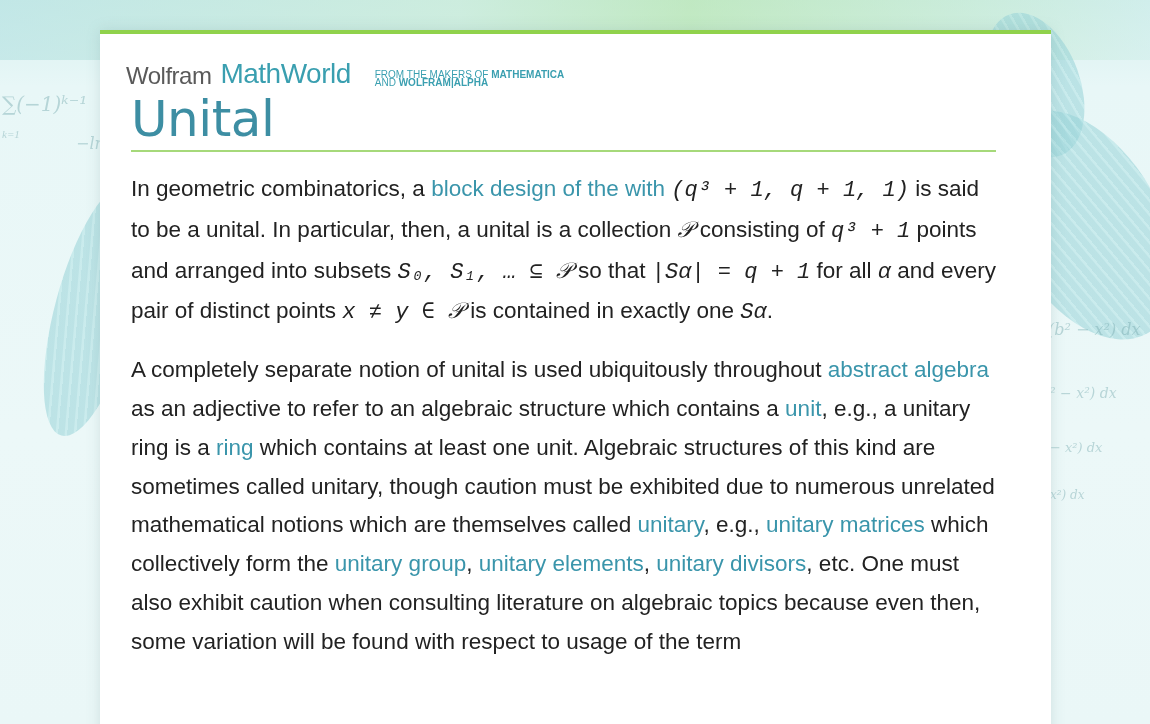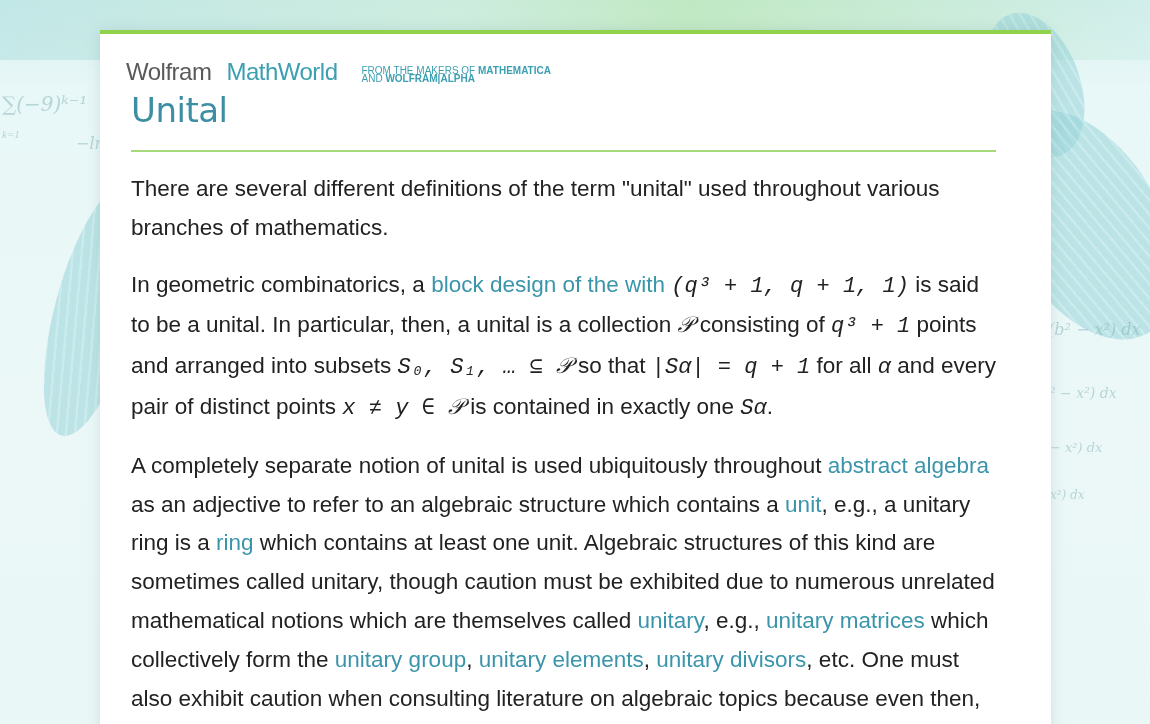--- a/index.html
+++ b/index.html
@@ -22,25 +22,25 @@
   }
   .card {
     position: absolute; left: 100px; top: 30px; width: 951px; height: 720px;
     background: #ffffff; border-top: 4px solid #90d24c;
     box-shadow: 0 0 12px rgba(120,160,160,0.25);
   }
   .brand {
     position: absolute; left: 26px; top: 24px; display: flex; align-items: flex-end; gap: 9px;
   }
   .brand-wolfram { font-size: 24px; color: #5a5a5a; letter-spacing: -0.5px; }
-  .brand-mathworld { font-size: 24px; color: #3a9fb0; margin-left: 6px; letter-spacing: -0.5px; }
+  .brand-mathworld { font-size: 28px; color: #3a9fb0; letter-spacing: -0.5px; }
   .brand-tag { margin-left: 15px; font-size: 10px; line-height: 8px; color: #3a9fb0; padding-bottom: 3px; }
   .brand-tag b { font-weight: bold; }
   .title {
-    position: absolute; left: 31px; top: 56px; font-size: 34px; color: #3d8ea3;
+    position: absolute; left: 31px; top: 56px; font-size: 50px; color: #3d8ea3;
     font-family: "DejaVu Sans", sans-serif; font-weight: normal; margin: 0; letter-spacing: -0.5px;
   }
   .title-rule {
     position: absolute; left: 31px; top: 116px; width: 865px; height: 2px; background: #a6d97a;
   }
   .content {
     position: absolute; left: 31px; top: 136px; width: 870px;
     font-size: 22.5px; line-height: 38.8px; color: #222222;
     font-family: "Liberation Sans", sans-serif;
   }
@@ -52,21 +52,21 @@
 </head>
 <body>
 
 <div class="bg-top"></div>
 
 <div class="bg-shape" style="left:55px; top:180px; width:80px; height:260px; transform:rotate(15deg);"></div>
 <div class="bg-shape" style="left:990px; top:10px; width:90px; height:150px; transform:rotate(-20deg);"></div>
 <div class="bg-shape" style="left:1010px; top:100px; width:150px; height:250px; transform:rotate(-30deg);"></div>
 
 <div class="bg-math" style="left:2px; top:92px; font-size:20px;">
-  <span>∑(−9)ᵏ⁻¹</span>
+  <span>∑(−1)ᵏ⁻¹</span>
 </div>
 <div class="bg-math" style="left:2px; top:128px; font-size:11px;font-family:Liberation Serif, serif;">
   <span>k=1</span>
 </div>
 <div class="bg-math" style="left:76px; top:134px; font-size:16px;">
   <span>−ln</span>
 </div>
 <div class="bg-math" style="left:1048px; top:320px; font-size:16px;">
   <span>(b² − x²)  dx</span>
 </div>
@@ -89,21 +89,20 @@
       <span>FROM THE MAKERS OF </span><b>MATHEMATICA</b><br>
       <span>AND </span><b>WOLFRAM|ALPHA</b>
     </span>
   </div>
 
   <h1 class="title">Unital</h1>
   <div class="title-rule"></div>
 
   <div class="content">
 
-    <p>There are several different definitions of the term "unital" used throughout various branches of mathematics.</p>
 
     <p>
       <span>In geometric combinatorics, a </span><a class="link">block design of the with</a>
       <span class="math">(q³ + 1, q + 1, 1)</span><span> is said to be a unital. In particular, then, a unital is a collection </span><span class="math script">𝒫</span><span> consisting of </span><span class="math">q³ + 1</span><span> points and arranged into subsets </span><span class="math">S₀, S₁, … ⊆ 𝒫</span><span> so that </span><span class="math">|Sα| = q + 1</span><span> for all </span><span class="math">α</span><span> and every pair of distinct points </span><span class="math">x ≠ y ∈ 𝒫</span><span> is contained in exactly one </span><span class="math">Sα</span><span>.</span>
     </p>
 
     <p>
       <span>A completely separate notion of unital is used ubiquitously throughout </span><a class="link">abstract algebra</a><span> as an adjective to refer to an algebraic structure which contains a </span><a class="link">unit</a><span>, e.g., a unitary ring is a </span><a class="link">ring</a><span> which contains at least one unit. Algebraic structures of this kind are sometimes called unitary, though caution must be exhibited due to numerous unrelated mathematical notions which are themselves called </span><a class="link">unitary</a><span>, e.g., </span><a class="link">unitary matrices</a><span> which collectively form the </span><a class="link">unitary group</a><span>, </span><a class="link">unitary elements</a><span>, </span><a class="link">unitary divisors</a><span>, etc. One must also exhibit caution when consulting literature on algebraic topics because even then, some variation will be found with respect to usage of the term</span>
     </p>
 

